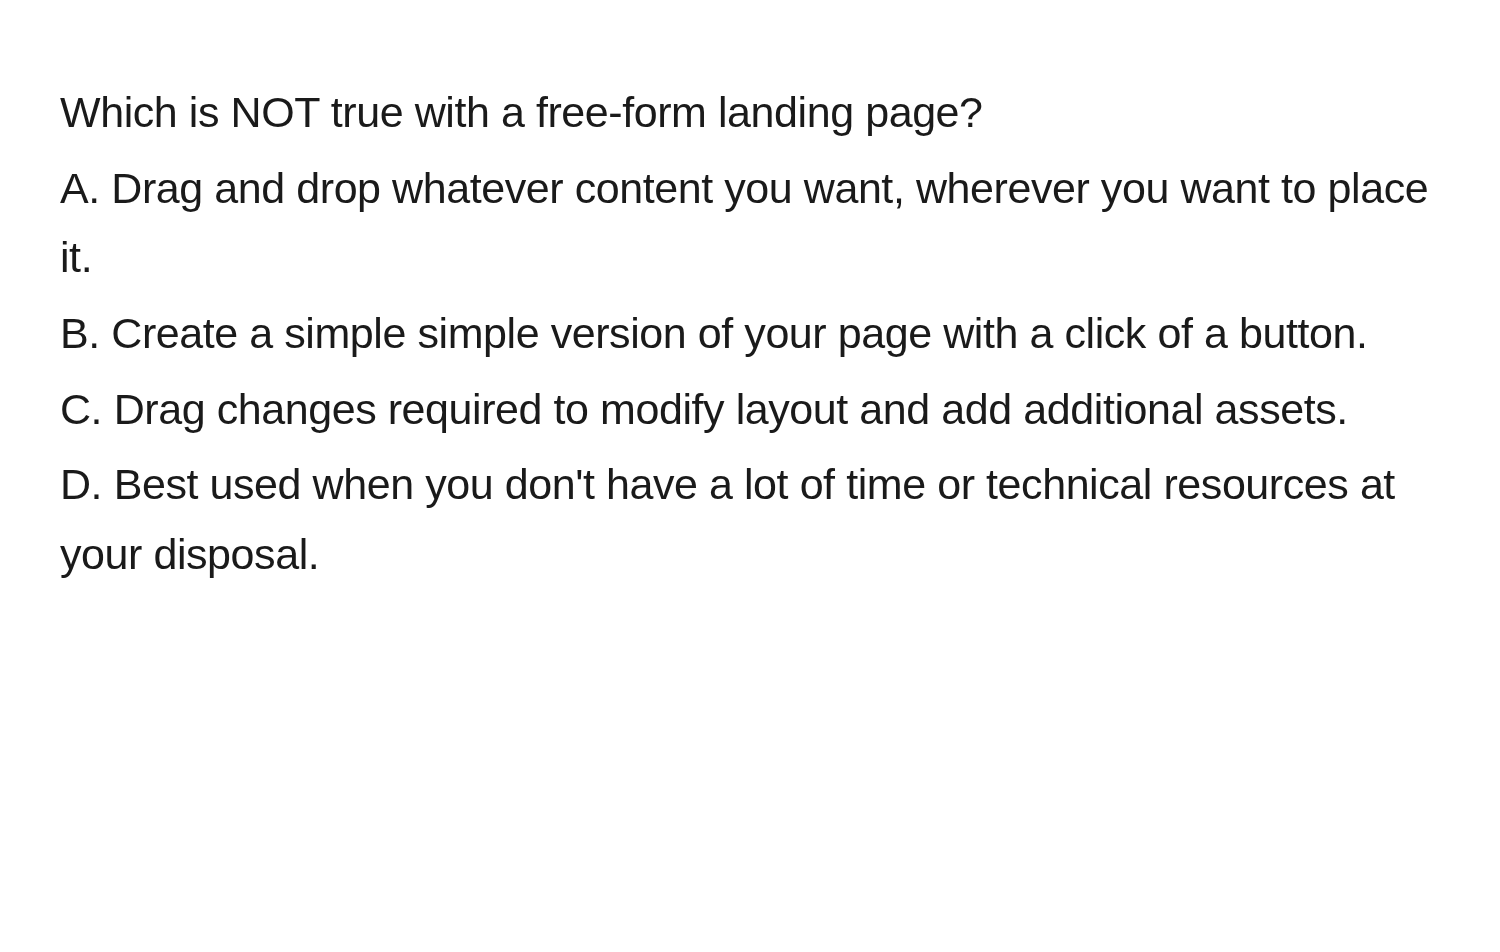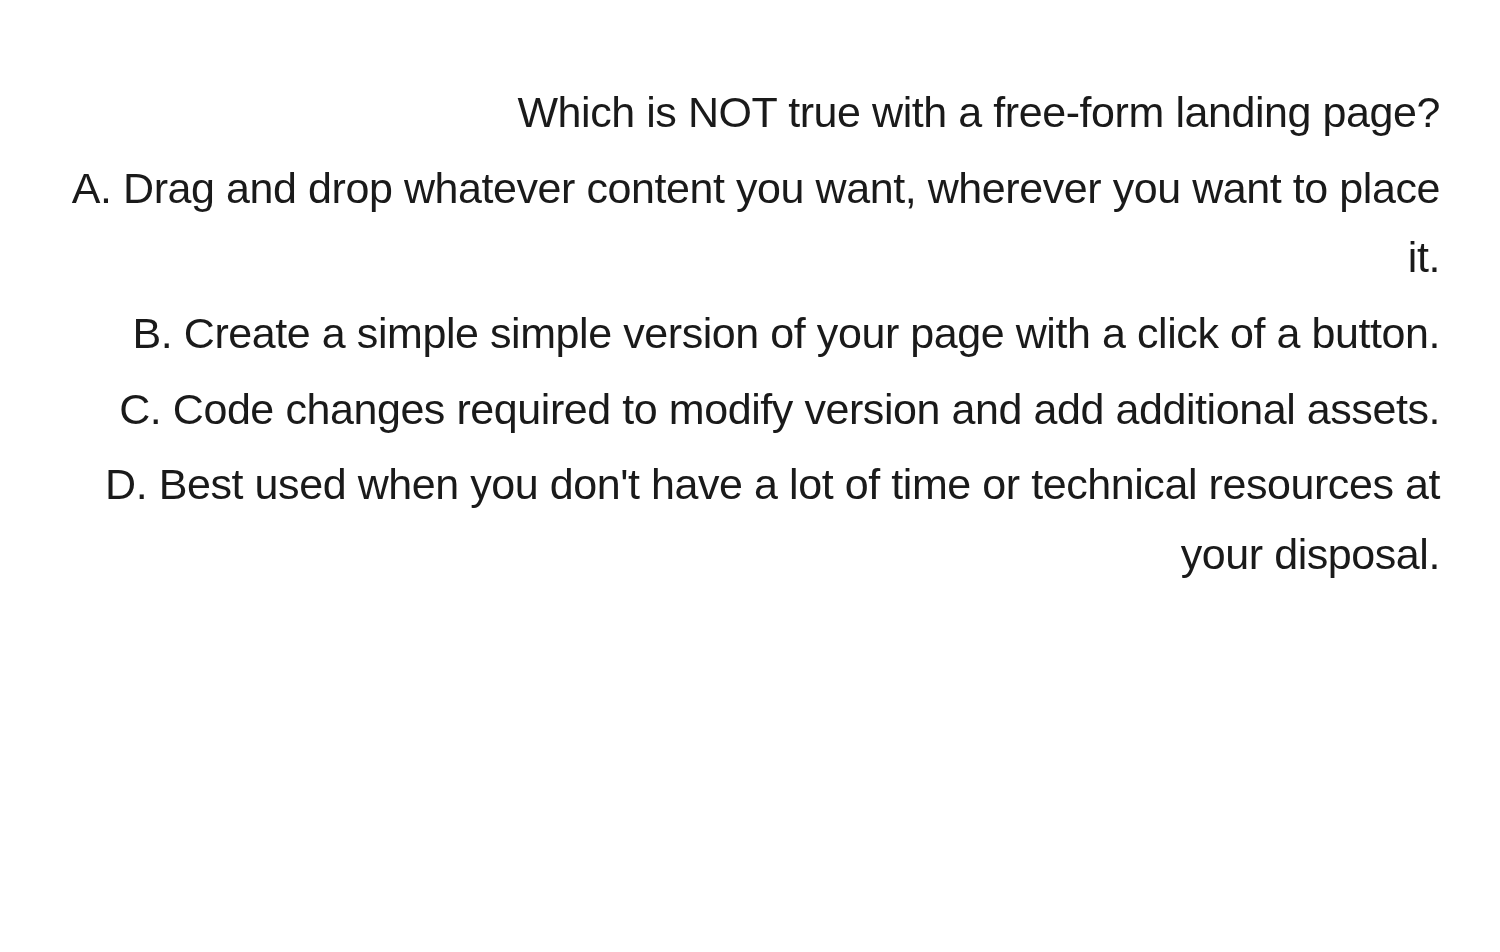--- a/index.html
+++ b/index.html
@@ -1,19 +1,18 @@
 <!DOCTYPE html>
 <html><head>
   <meta charset="utf-8">
   <style>
     * {
       margin: 0;
       padding: 0;
       box-sizing: border-box;
-      text-align: right;
     }
     body {
       width: 1500px;
       height: 952px;
       background: #ffffff;
       font-family: -apple-system, BlinkMacSystemFont, "Segoe UI", Helvetica, Arial, sans-serif;
       padding: 78px 60px 60px 60px;
       color: #1a1a1a;
       font-size: 43px;
       line-height: 1.62;
@@ -25,14 +24,14 @@
     .option {
       margin-bottom: 6px;
     }
   </style>
 </head>
 <body>
 
 <div class="question">Which is NOT true with a free-form landing page?</div>
 <div class="option">A. Drag and drop whatever content you want, wherever you want to place it.</div>
 <div class="option">B. Create a simple simple version of your page with a click of a button.</div>
-<div class="option">C. Code changes required to modify version and add additional assets.</div>
+<div class="option">C. Drag changes required to modify layout and add additional assets.</div>
 <div class="option">D. Best used when you don't have a lot of time or technical resources at your disposal.</div>
 
 </body></html>

